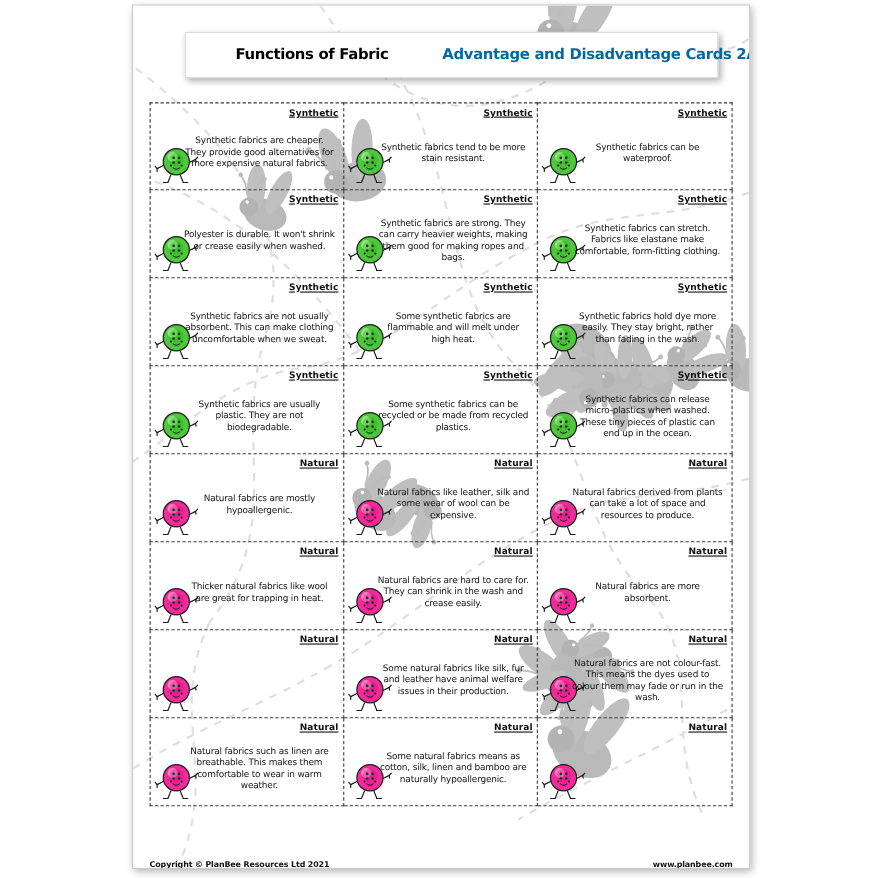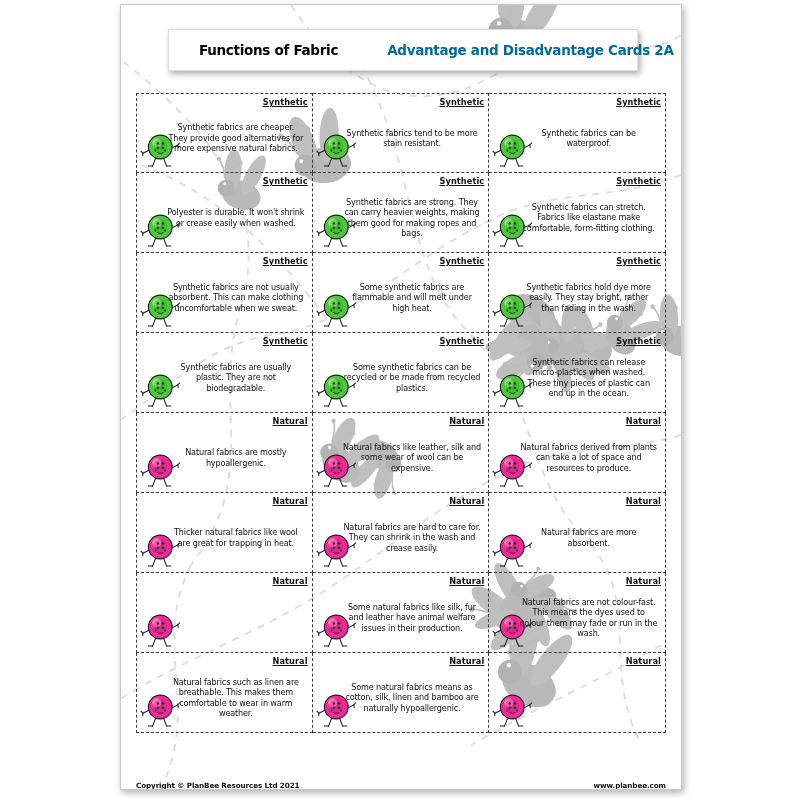--- a/index.html
+++ b/index.html
@@ -46,20 +46,21 @@
     left: 47px;
     top: 24px;
     width: 468px;
     height: 40px;
     background: #ffffff;
     border: 1px solid #dddddd;
     box-shadow: 2px 3px 6px rgba(0,0,0,0.33);
     z-index: 6;
     display: flex;
     align-items: center;
+    padding-left: 15px;
   }
   #title-left {
     margin-left: 30px;
     font-family: "DejaVu Sans", sans-serif;
     font-weight: bold;
     font-size: 13.5px;
     letter-spacing: -0.3px;
     color: #000;
     white-space: nowrap;
   }

